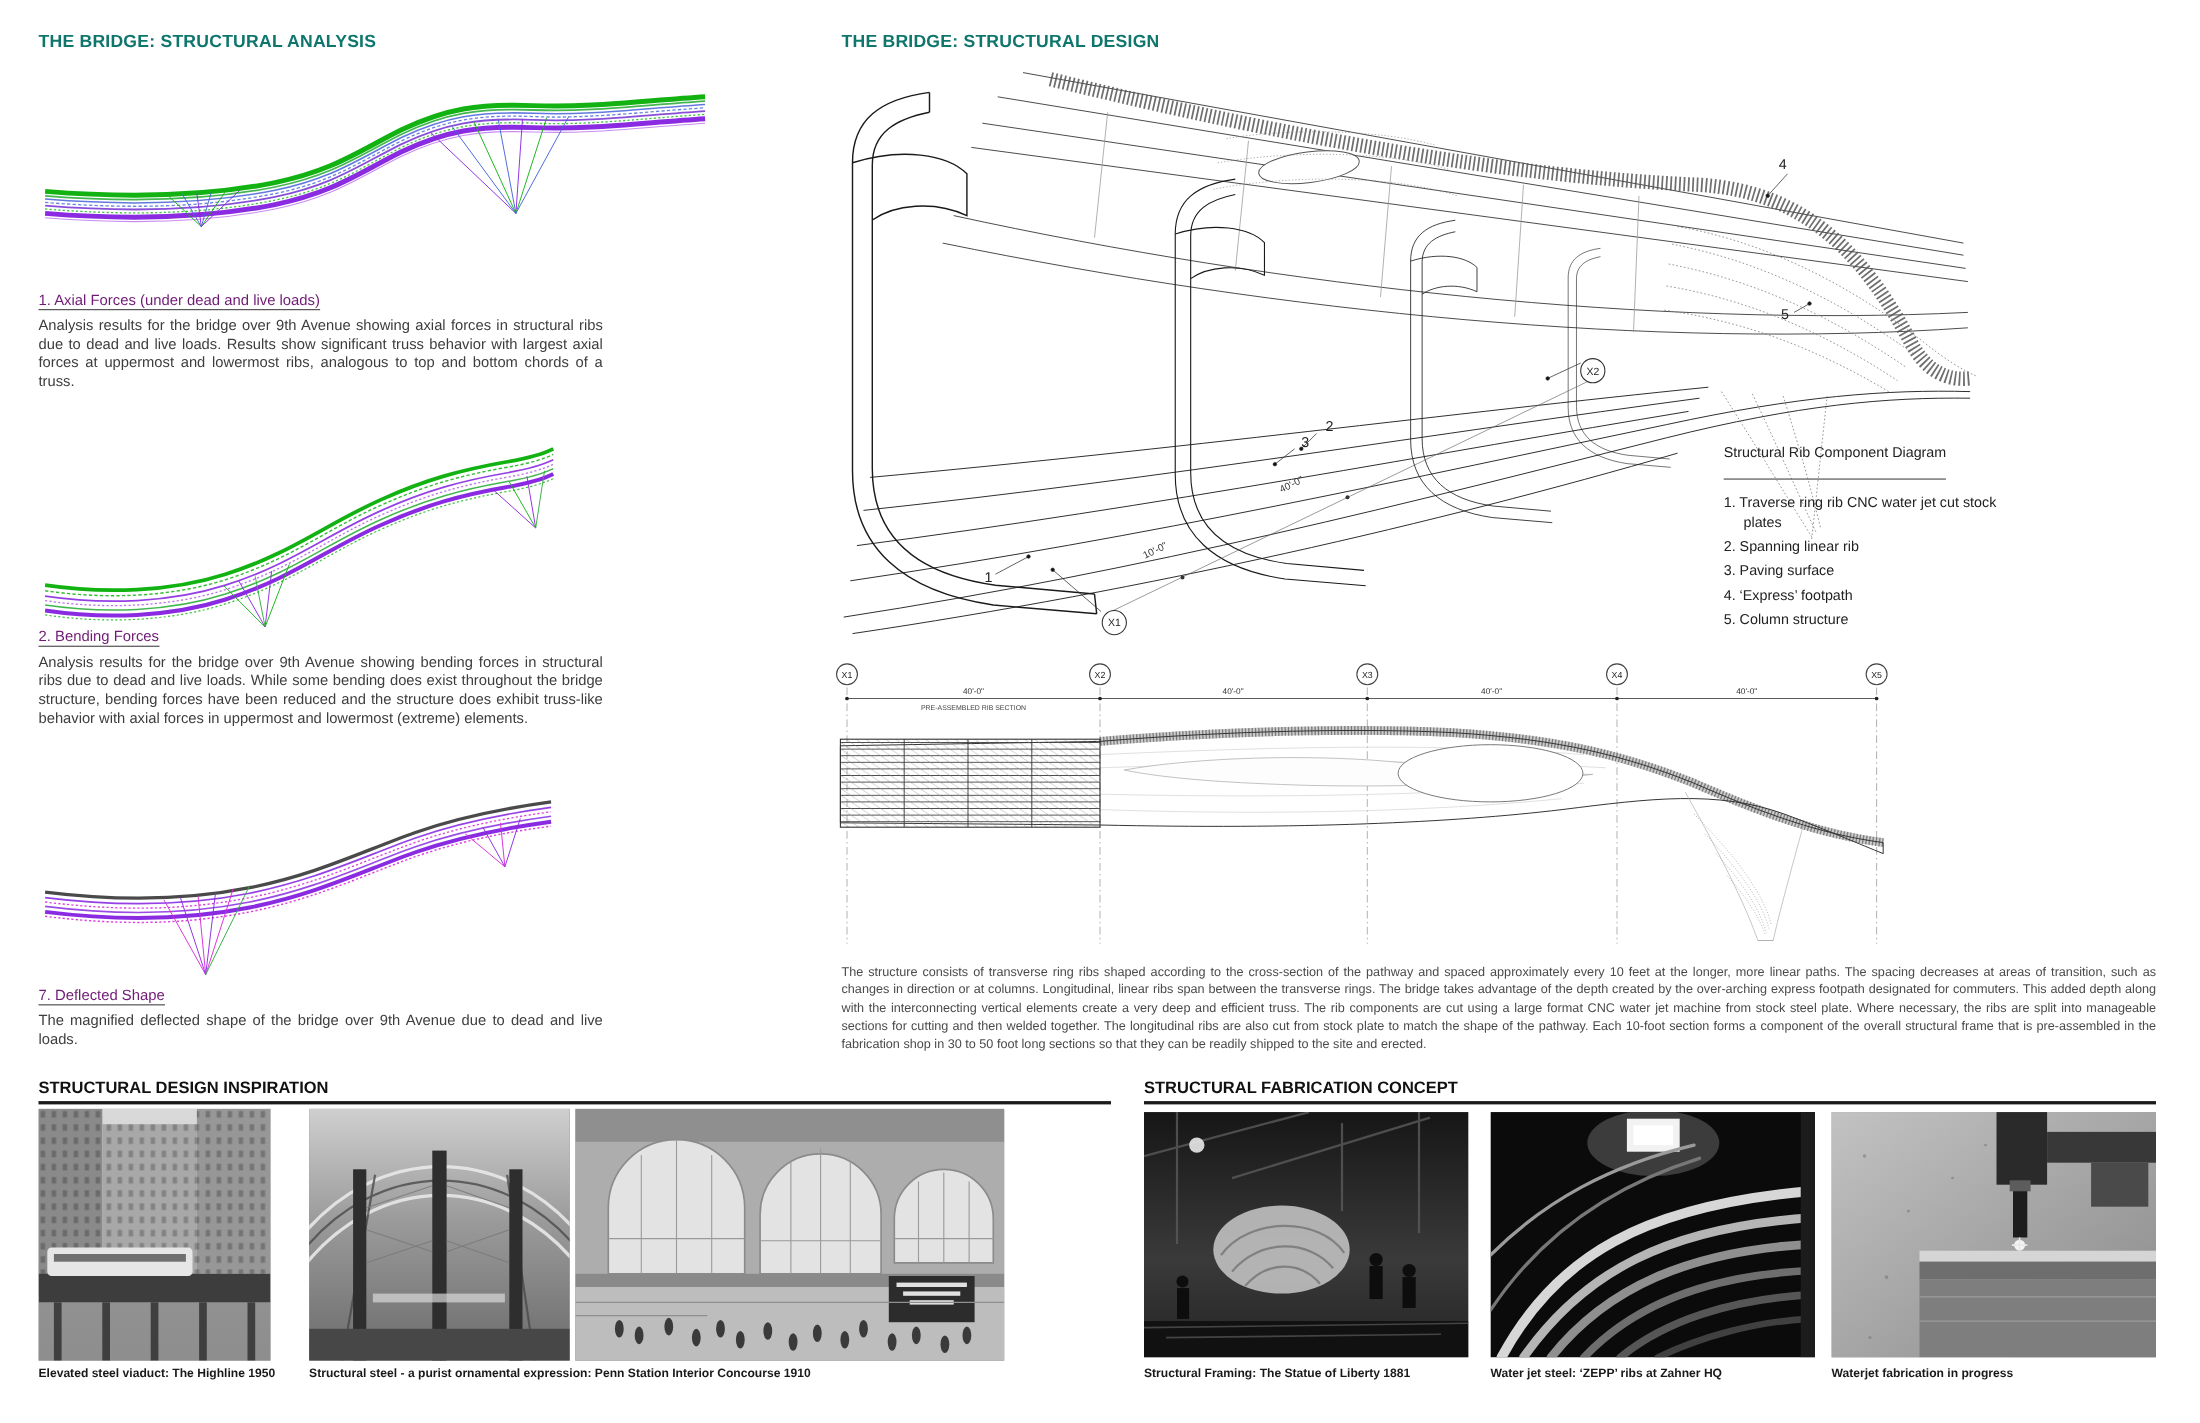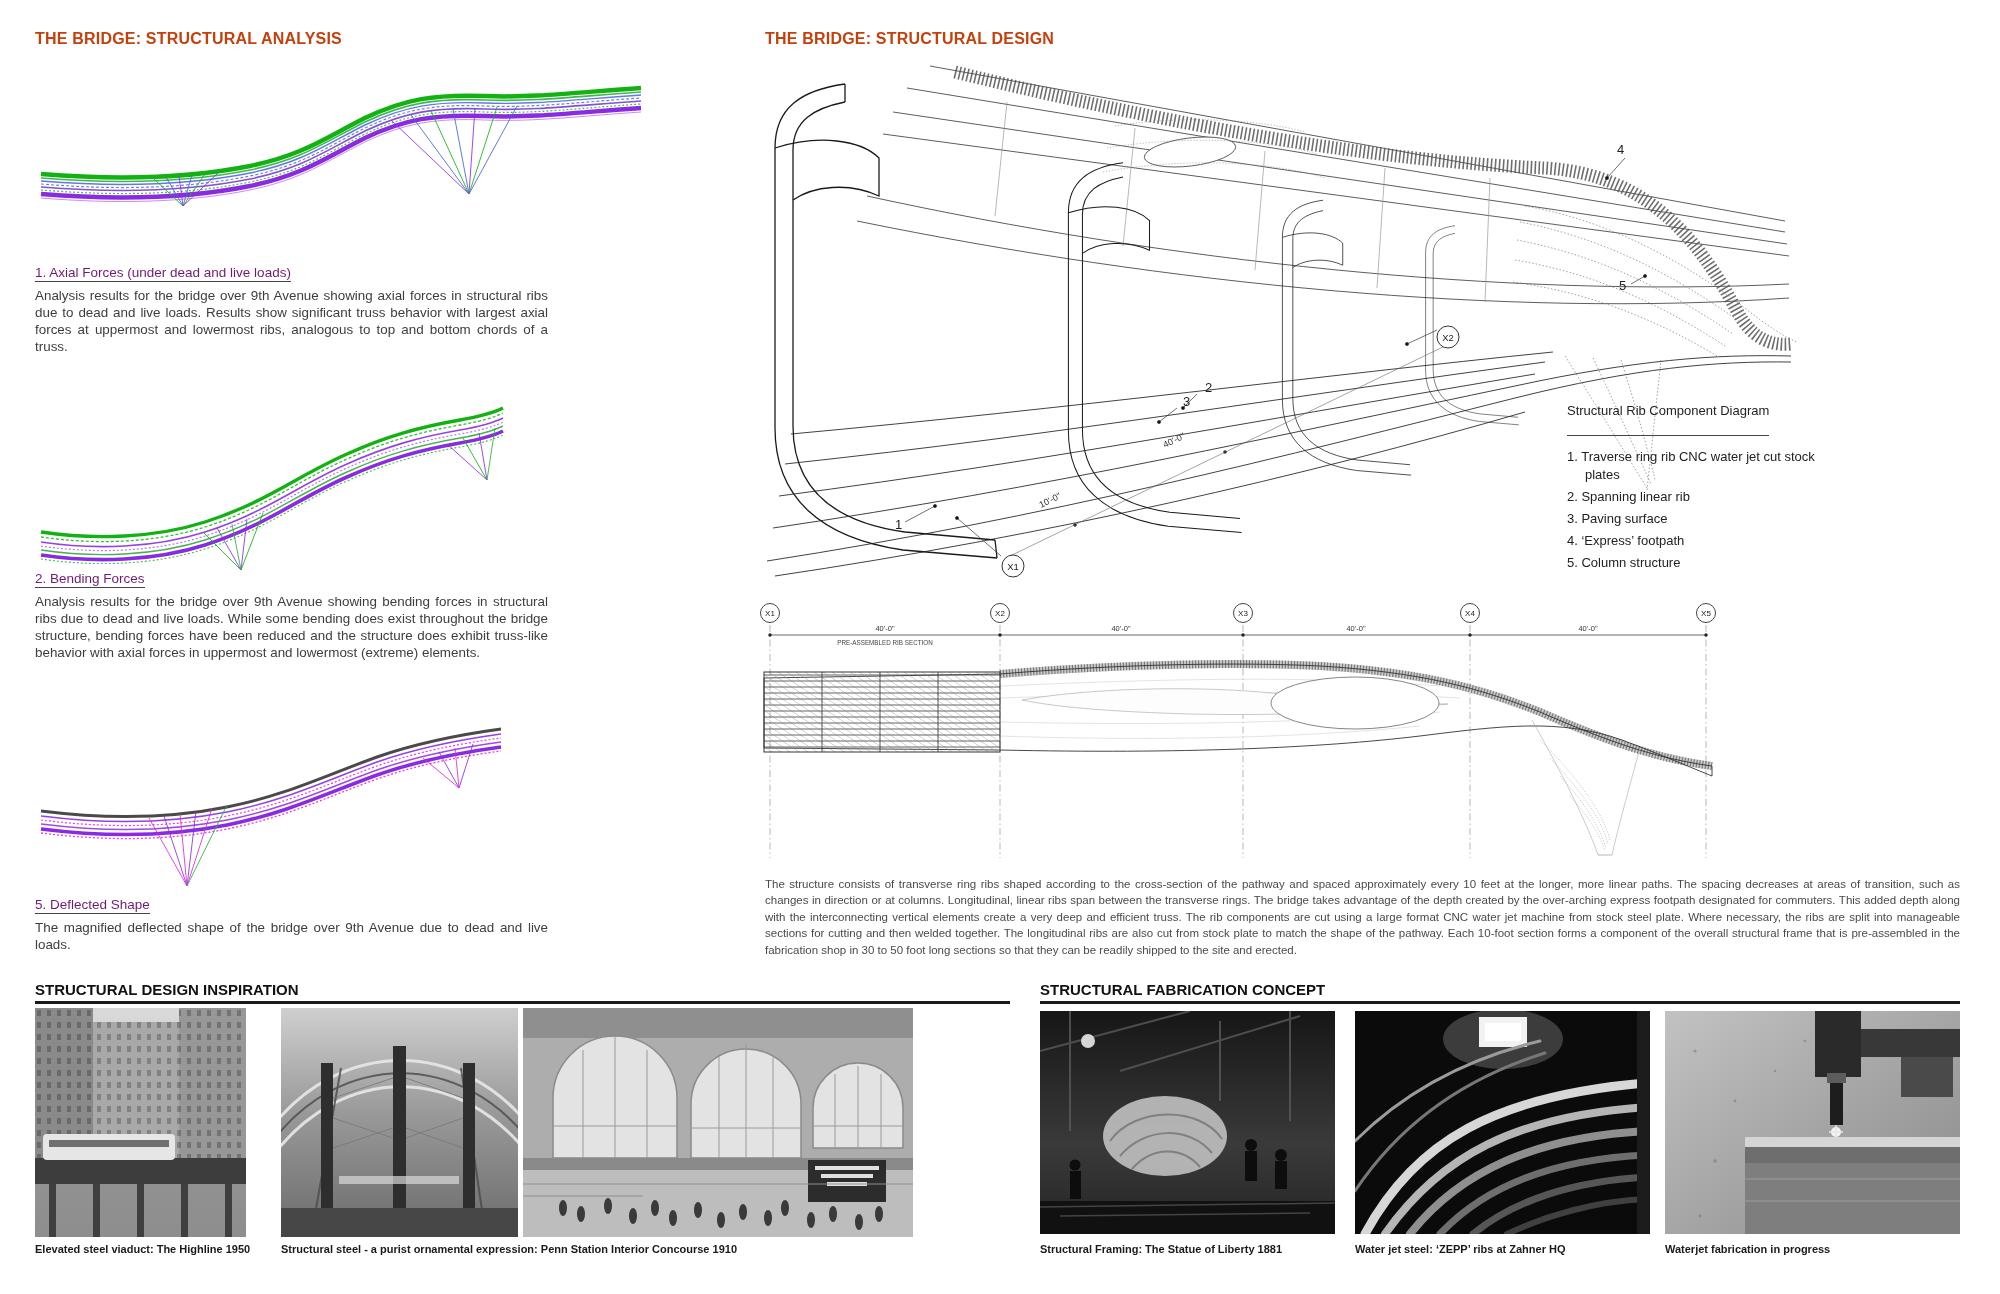--- a/index.html
+++ b/index.html
@@ -1,19 +1,19 @@
 <!DOCTYPE html>
 <html><head>
 <meta charset="utf-8">
 <style>
   html,body{margin:0;padding:0;background:#e8e8e8;}
   .board{position:relative;width:2000px;height:1294px;background:#ffffff;overflow:hidden;
          font-family:"Liberation Sans",sans-serif;color:#222;}
   .abs{position:absolute;}
-  .h-main{font-size:16px;font-weight:bold;letter-spacing:.2px;color:#c2410c;white-space:nowrap;}
+  .h-main{font-size:16px;font-weight:bold;letter-spacing:.2px;color:#0f766e;white-space:nowrap;}
   .h-sec{font-size:13.5px;color:#701a75;}
   .h-sec span{display:inline-block;border-bottom:1.4px solid #444;padding-bottom:1px;}
   .para{font-size:13.4px;line-height:1.26;color:#3d3d3d;text-align:justify;}
   .para-sm{font-size:11.5px;line-height:1.43;color:#4a4a4a;text-align:justify;}
   .h-bot{font-size:15px;font-weight:bold;color:#111;white-space:nowrap;}
   .rule{height:2.5px;background:#1a1a1a;}
   .caption{font-size:11px;font-weight:bold;color:#1a1a1a;white-space:nowrap;}
   .rl-title{font-size:13px;color:#222;}
   .rl-title span{display:inline-block;border-bottom:1.3px solid #444;padding-bottom:17px;}
   .rl-item{font-size:13px;color:#222;line-height:1.38;padding-left:18px;text-indent:-18px;margin-top:4px;}
@@ -116,21 +116,21 @@
       </g>
       <g stroke-width=".9" opacity=".95">
         <line x1="424" y1="100" x2="388" y2="70" stroke="#d92ad9"></line>
         <line x1="424" y1="100" x2="404" y2="64" stroke="#8a2be2"></line>
         <line x1="424" y1="100" x2="420" y2="60" stroke="#d92ad9"></line>
         <line x1="424" y1="100" x2="438" y2="56" stroke="#8a2be2"></line>
       </g>
     </svg>
   </div>
 
-  <div class="abs h-sec" style="left:35px;top:897px;"><span>5. Deflected Shape</span></div>
+  <div class="abs h-sec" style="left:35px;top:897px;"><span>7. Deflected Shape</span></div>
   <div class="abs para" style="left:35px;top:920px;width:513px;">The magnified deflected shape of the bridge over 9th Avenue due to dead and live loads.</div>
 
   <div class="abs h-main" style="left:765px;top:30px;">THE BRIDGE: STRUCTURAL DESIGN</div>
 
   <div class="abs" style="left:745px;top:56px;width:1060px;height:548px;">
     <svg width="1060" height="548" viewBox="0 0 1060 548">
 
       <g stroke="#333" stroke-width=".8" fill="none">
         <path d="M185,10 L1040,165"></path>
         <path d="M162,32 L1040,176"></path>

